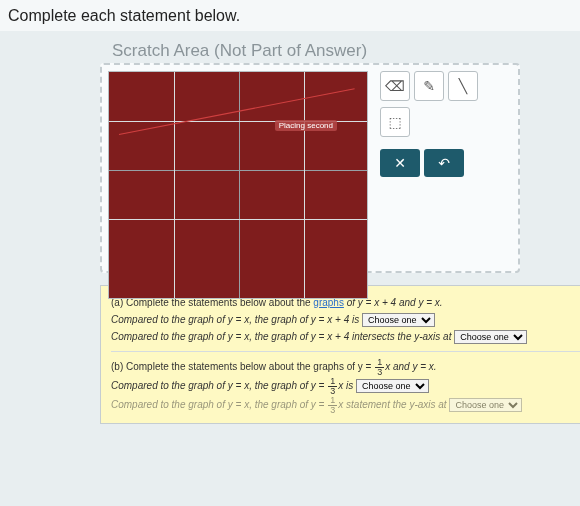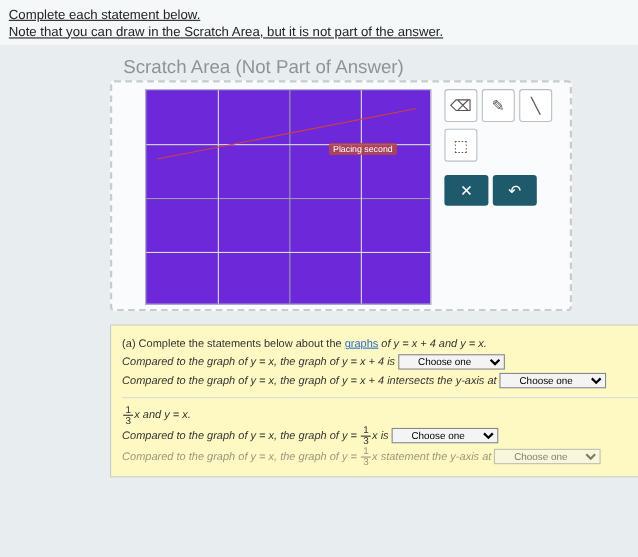--- a/index.html
+++ b/index.html
@@ -1,45 +1,44 @@
 <!DOCTYPE html>
 <html><head>
 <meta charset="utf-8">
 <style>
 * { box-sizing: border-box; margin: 0; padding: 0; }
 body { font-family: Arial, sans-serif; font-size: 11px; background: #e8eef0; width: 580px; height: 506px; overflow: hidden; color: #333; }
 .header { padding: 6px 8px 4px 8px; background: #f5f8f9; }
-.header p { font-size: 12px; line-height: 1.3; color: #222; text-decoration: underline; }
+.header p { font-size: 16px; line-height: 1.3; color: #222; }
 .main { padding: 4px 10px 0 100px; }
 .scratch-label { color: #8a9499; font-size: 17px; margin: 6px 0 2px 12px; }
 .scratch-container { border: 2px dashed #c5cdd1; border-radius: 4px; padding: 6px; width: 420px; height: 210px; position: relative; background: #f9fbfc; display: flex; }
-.graph-box { border: 1px solid #b8c0c4; width: 260px; height: 196px; position: relative; background: #6d28d9; margin-left: 24px; }
+.graph-box { border: 1px solid #b8c0c4; width: 260px; height: 228px; position: relative; background: #7f1d1d; }
 .gridline { position: absolute; background: #d8dee1; }
 .axis { position: absolute; background: #97a0a5; }
 .redline { position: absolute; width: 240px; height: 1px; background: #d04040; top: 62px; left: 10px; transform: rotate(-11deg); transform-origin: left center; }
 .placing { position: absolute; top: 48px; right: 30px; background: rgba(180,70,70,0.85); color: #fff; font-size: 8px; padding: 1px 4px; border-radius: 2px; }
 .toolbar { margin-left: 12px; display: flex; flex-direction: column; gap: 6px; }
 .tool-row { display: flex; gap: 4px; }
 .tool-btn { width: 30px; height: 30px; border: 1px solid #b8c0c4; border-radius: 3px; background: #fff; display: flex; align-items: center; justify-content: center; font-size: 14px; color: #555; cursor: pointer; }
 .action-btn { width: 40px; height: 28px; border-radius: 3px; background: #1e5a6b; color: #fff; display: flex; align-items: center; justify-content: center; font-size: 14px; cursor: pointer; border: none; }
 .questions { margin-top: 12px; border: 1px solid #c5cdd1; background: #fef9c3; padding: 8px 10px; width: 500px; font-size: 10px; line-height: 1.7; }
 .questions hr { border: none; border-top: 1px solid #d5dcdf; margin: 6px 0; }
 .link { color: #2a6ec9; text-decoration: underline; }
-select { font-size: 9px; border: 1px solid #888; background: #f4f4f4; padding: 0 13px; }
+select { font-size: 9px; border: 1px solid #888; background: #f4f4f4; padding: 0 1px; }
 .frac { display: inline-block; vertical-align: middle; text-align: center; font-size: 9px; line-height: 1; margin: 0 1px; }
 .frac .n { display: block; border-bottom: 1px solid #333; padding: 0 2px; }
 .frac .d { display: block; padding: 0 2px; }
 .eq { font-style: italic; }
 </style>
 </head>
 <body>
 
 <div class="header">
   <p>Complete each statement below.</p>
-  <p>Note that you can draw in the Scratch Area, but it is not part of the answer.</p>
 </div>
 
 <div class="main">
   <div class="scratch-label">Scratch Area (Not Part of Answer)</div>
 
   <div class="scratch-container">
     <div class="graph-box">
       <div class="axis" style="left:130px; top:0; width:1px; height:100%;"></div>
       <div class="axis" style="top:98px; left:0; height:1px; width:100%;"></div>
       <div class="gridline" style="left:65px; top:0; width:1px; height:100%;"></div>
@@ -84,21 +83,21 @@
     <p>
       <span class="eq">Compared to the graph of y = x, the graph of y = x + 4 is </span>
       <select><option>Choose one</option></select>
     </p>
     <p>
       <span class="eq">Compared to the graph of y = x, the graph of y = x + 4 intersects the y-axis at </span>
       <select><option>Choose one</option></select>
     </p>
     <hr>
     <p>
-      <span class="frac"><span class="n">1</span><span class="d">3</span></span><span class="eq">x and y = x.</span>
+      <span>(b) Complete the statements below about the graphs of y = </span><span class="frac"><span class="n">1</span><span class="d">3</span></span><span class="eq">x and y = x.</span>
     </p>
     <p>
       <span class="eq">Compared to the graph of y = x, the graph of y = </span><span class="frac"><span class="n">1</span><span class="d">3</span></span><span class="eq">x is </span>
       <select><option>Choose one</option></select>
     </p>
     <p style="opacity:0.5;">
       <span class="eq">Compared to the graph of y = x, the graph of y = </span><span class="frac"><span class="n">1</span><span class="d">3</span></span><span class="eq">x statement the y-axis at </span>
       <select><option>Choose one</option></select>
     </p>
   </div>

